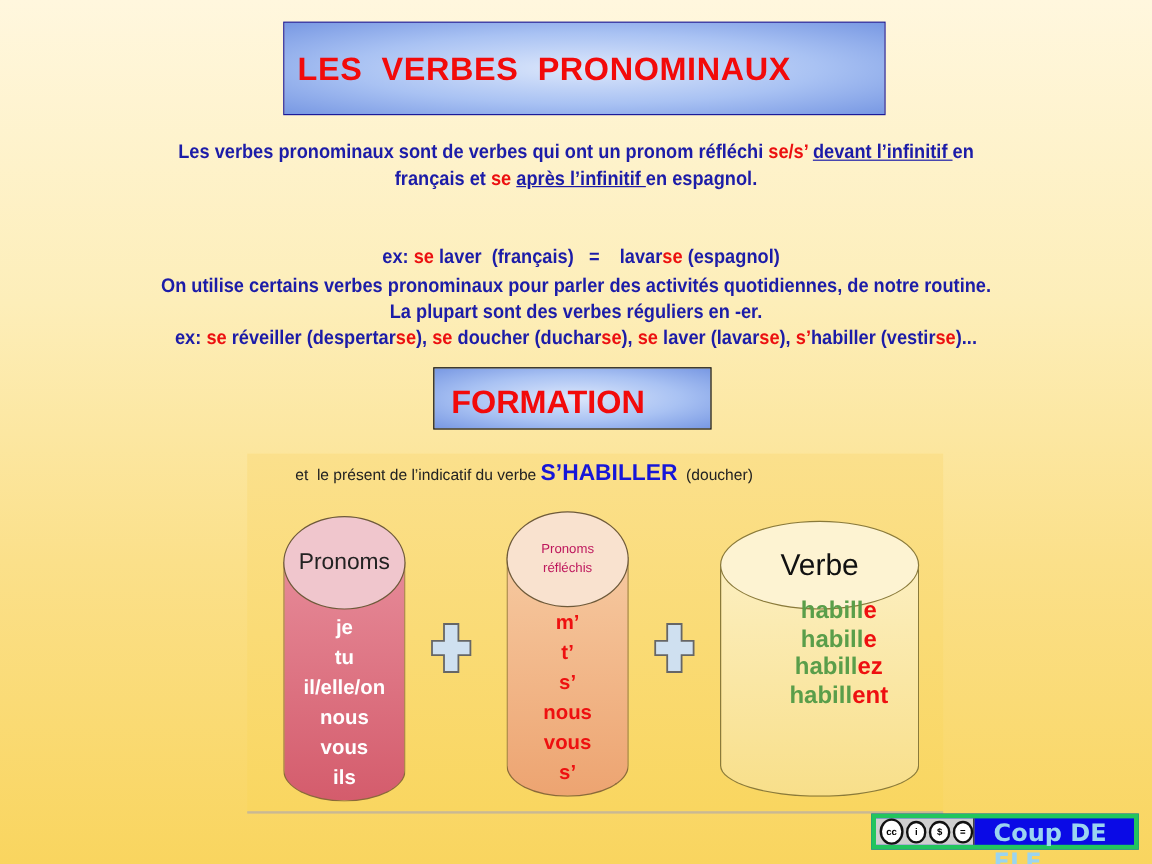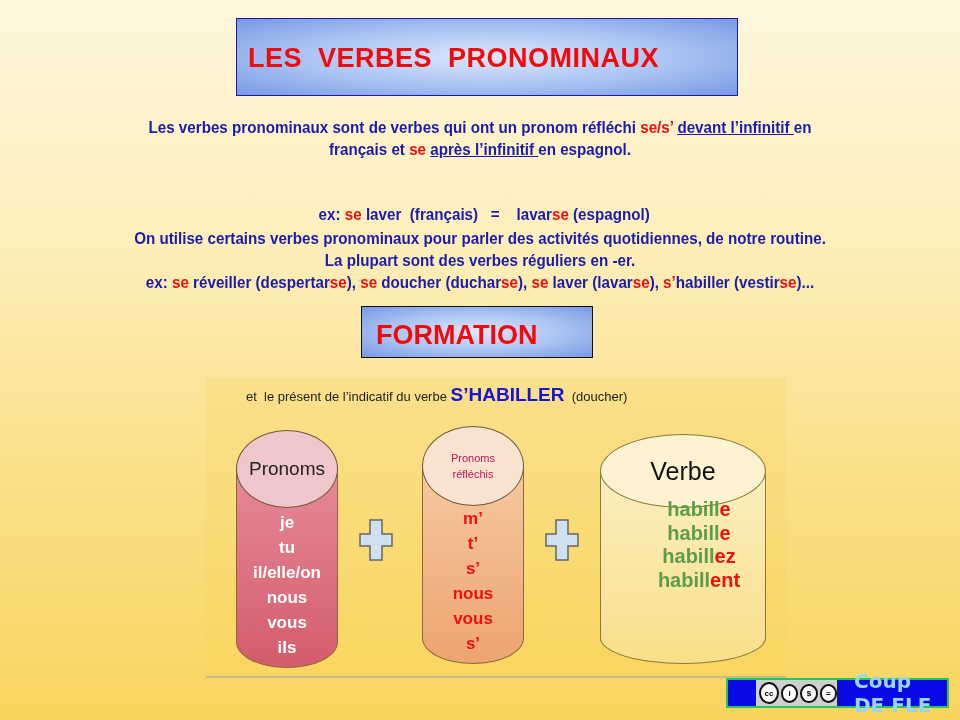--- a/index.html
+++ b/index.html
@@ -52,22 +52,22 @@
     position: absolute; left: 0; top: 0; width: 100%; box-sizing: border-box;
     border: 1.5px solid #6e5a3a; border-radius: 50%;
     display: flex; align-items: center; justify-content: center; text-align: center;
   }
   .cyl .items {
     position: absolute; left: 0; width: 100%; text-align: center; font-weight: bold;
   }
   .plus { position: absolute; width: 36px; height: 44px; }
   .cc-badge {
     position: absolute; left: 726px; top: 678px; width: 223px; height: 30px;
-    background: #0a0ae6; border: 2px solid #22c55e; box-sizing: border-box;
-    display: flex; align-items: center; padding-left: 28px;
+    background: #0a0ae6; border: 4px solid #22c55e; box-sizing: border-box;
+    display: flex; align-items: flex-start;
   }
   .cc-part {
     width: 82px; height: 100%; background: #cfcfcf; border-right: 1px solid #222;
     display: flex; align-items: center; padding-left: 3px; box-sizing: border-box; gap: 2px;
   }
   .cc-circle {
     width: 19px; height: 19px; border-radius: 50%; background: #fff; border: 2px solid #111;
     box-sizing: border-box; font-size: 8px; font-weight: bold; display: flex; align-items: center; justify-content: center;
   }
   .logo-txt { font-weight: bold; font-size: 20px; color: #9ad4f0; margin-left: 16px; font-family: "DejaVu Sans", sans-serif; }

